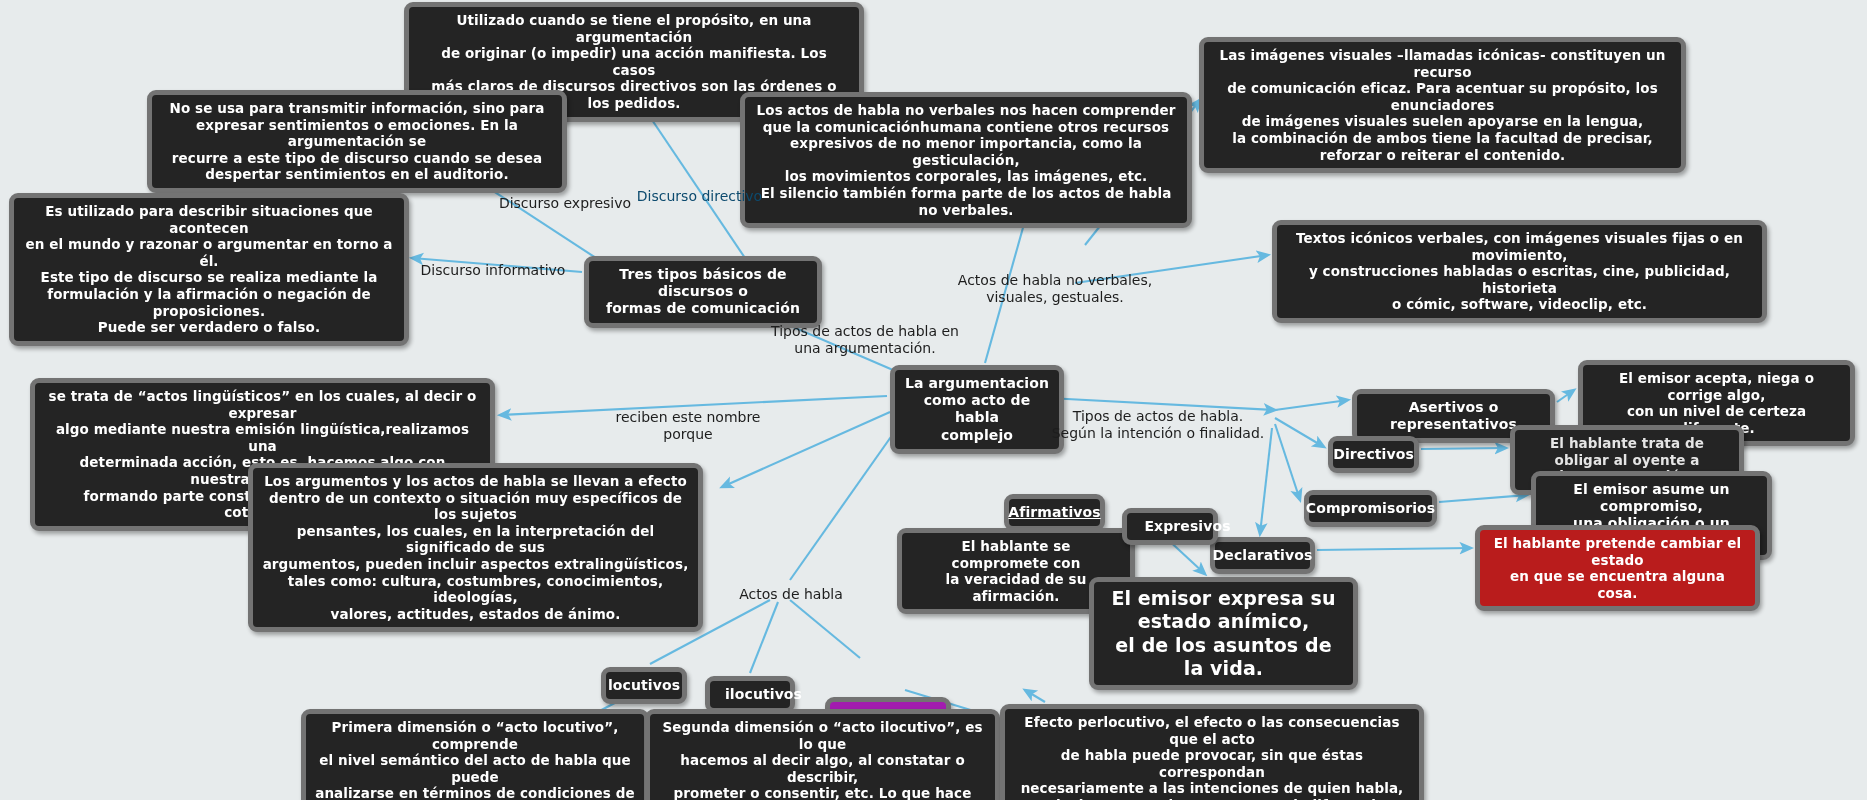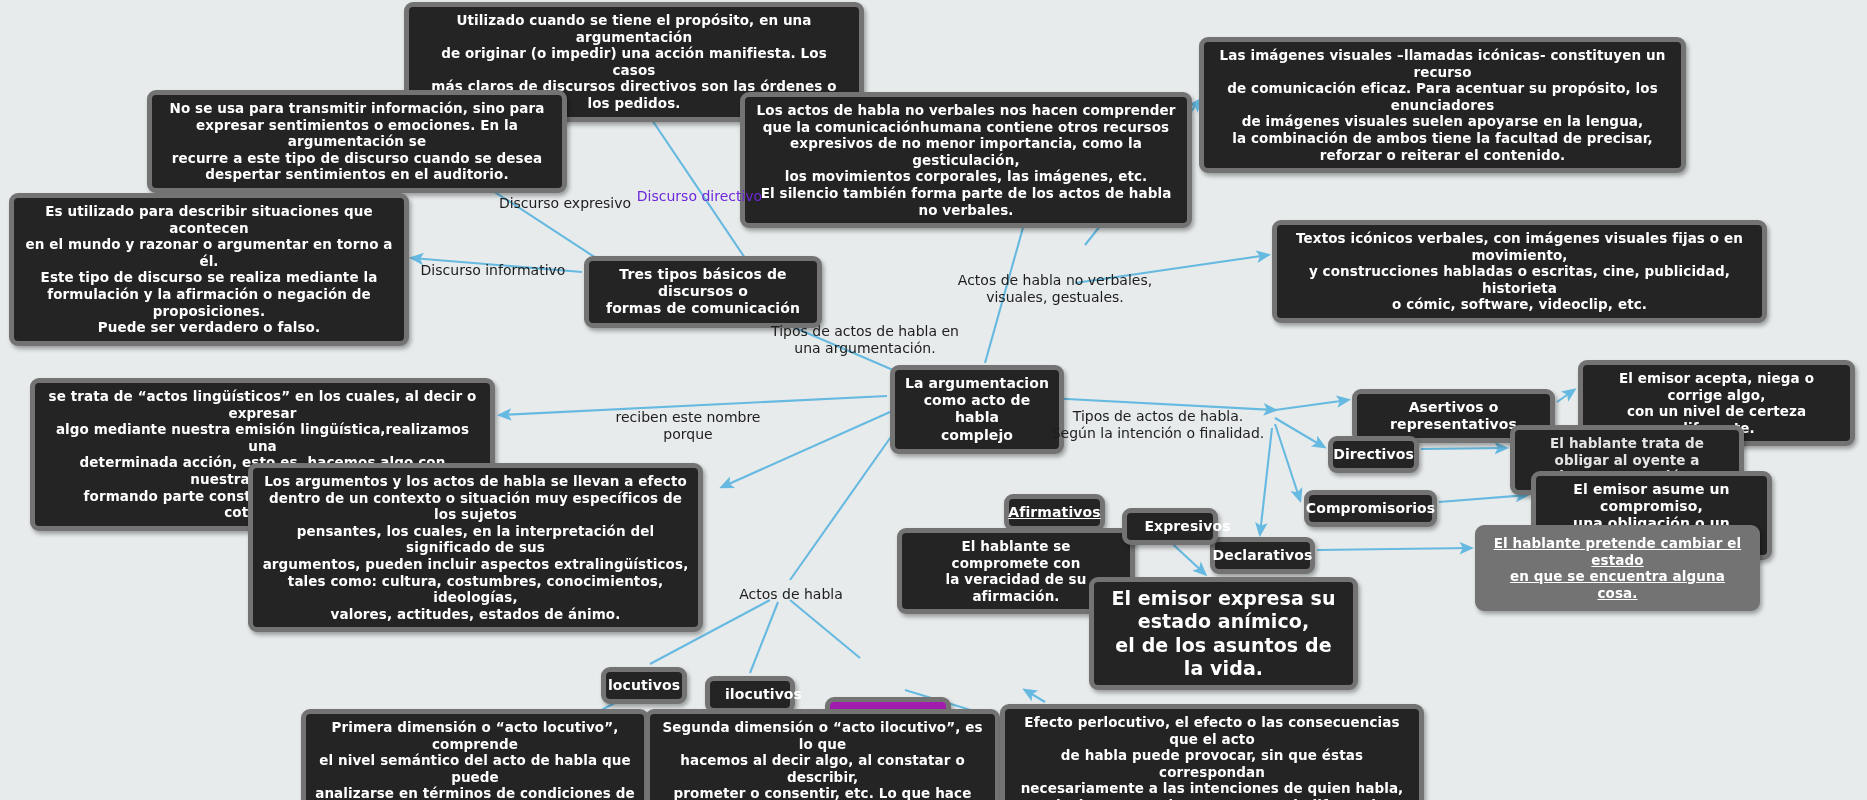--- a/index.html
+++ b/index.html
@@ -130,21 +130,21 @@
       <div class="node" style="left: 1352px; top: 389px; width: 203px; min-height: 27px; font-size: 14px; background: rgb(36, 36, 36); color: rgb(255, 255, 255);">Asertivos o representativos</div>
       <div class="node" style="left: 1578px; top: 360px; width: 277px; min-height: 44px; font-size: 13.5px; background: rgb(36, 36, 36); color: rgb(255, 255, 255);">El emisor acepta, niega o corrige algo,
 con un nivel de certeza diferente.</div>
       <div class="node" style="left: 1328px; top: 436px; width: 91px; min-height: 27px; font-size: 14px; background: rgb(36, 36, 36); color: rgb(255, 255, 255);">Directivos</div>
       <div class="node" style="left: 1510px; top: 425px; width: 234px; min-height: 44px; font-size: 13.5px; background: rgb(36, 36, 36); color: #e5e5e5;">El hablante trata de obligar al oyente a
 hacer una acción.</div>
       <div class="node" style="left: 1304px; top: 490px; width: 133px; min-height: 27px; font-size: 14px; background: rgb(36, 36, 36); color: rgb(255, 255, 255);">Compromisorios</div>
       <div class="node" style="left: 1531px; top: 471px; width: 241px; min-height: 44px; font-size: 14px; background: rgb(36, 36, 36); color: rgb(255, 255, 255);">El emisor asume un compromiso,
 una obligación o un propósito.</div>
       <div class="node" style="left: 1210px; top: 537px; width: 105px; min-height: 27px; font-size: 14px; background: rgb(36, 36, 36); color: rgb(255, 255, 255);">Declarativos</div>
-      <div class="node" style="left: 1475px; top: 525px; width: 285px; min-height: 44px; font-size: 13.5px; background: #737373; color: rgb(255, 255, 255); text-decoration: underline;">El hablante pretende cambiar el estado
+      <div class="node" style="left: 1475px; top: 525px; width: 285px; min-height: 44px; font-size: 13.5px; background: #b91c1c; color: rgb(255, 255, 255);">El hablante pretende cambiar el estado
 en que se encuentra alguna cosa.</div>
       <div class="node" style="left: 248px; top: 463px; width: 455px; min-height: 107px; font-size: 13.5px; background: rgb(36, 36, 36); color: rgb(255, 255, 255);">Los argumentos y los actos de habla se llevan a efecto
 dentro de un contexto o situación muy específicos de los sujetos
 pensantes, los cuales, en la interpretación del significado de sus
 argumentos, pueden incluir aspectos extralingüísticos,
 tales como: cultura, costumbres, conocimientos, ideologías,
 valores, actitudes, estados de ánimo.</div>
       <div class="node" style="left: 1004px; top: 494px; width: 101px; min-height: 27px; font-size: 14px; background: rgb(36, 36, 36); color: rgb(255, 255, 255); text-decoration: underline;">Afirmativos</div>
       <div class="node" style="left: 897px; top: 528px; width: 238px; min-height: 44px; font-size: 13.5px; background: rgb(36, 36, 36); color: rgb(255, 255, 255);">El hablante se compromete con
 la veracidad de su afirmación.</div>
@@ -164,21 +164,21 @@
 prometer o consentir, etc. Lo que hace posible este
 acto ilocutivo es lo que se denomina fuerza
 pragmática del acto de habla.</div>
       <div class="node" style="left: 1000px; top: 704px; width: 424px; min-height: 76px; font-size: 13.5px; background: rgb(36, 36, 36); color: rgb(255, 255, 255);">Efecto perlocutivo, el efecto o las consecuencias que el acto
 de habla puede provocar, sin que éstas correspondan
 necesariamente a las intenciones de quien habla,
 “seducir” “atemorizar” “provocar indiferencia”.</div>
     </div>
   <div id="label-layer">
       <div class="edge-label" style="left: 495px; top: 195px; width: 140px; font-size: 14px; color: rgb(29, 29, 29);">Discurso expresivo</div>
-      <div class="edge-label" style="left: 632px; top: 188px; width: 135px; font-size: 14px; color: #6d28d9;">Discurso directivo</div>
+      <div class="edge-label" style="left: 632px; top: 188px; width: 135px; font-size: 14px; color: #0c4a6e;">Discurso directivo</div>
       <div class="edge-label" style="left: 418px; top: 262px; width: 150px; font-size: 14px; color: rgb(29, 29, 29);">Discurso informativo</div>
       <div class="edge-label" style="left: 955px; top: 272px; width: 200px; font-size: 14px; color: rgb(29, 29, 29);">Actos de habla no verbales,
 visuales, gestuales.</div>
       <div class="edge-label" style="left: 765px; top: 323px; width: 200px; font-size: 14px; color: rgb(29, 29, 29);">Tipos de actos de habla en
 una argumentación.</div>
       <div class="edge-label" style="left: 608px; top: 409px; width: 160px; font-size: 14px; color: rgb(29, 29, 29);">reciben este nombre
 porque</div>
       <div class="edge-label" style="left: 1043px; top: 408px; width: 230px; font-size: 14px; color: rgb(29, 29, 29);">Tipos de actos de habla.
 Según la intención o finalidad.</div>
       <div class="edge-label" style="left: 736px; top: 586px; width: 110px; font-size: 14px; color: rgb(29, 29, 29);">Actos de habla</div>

